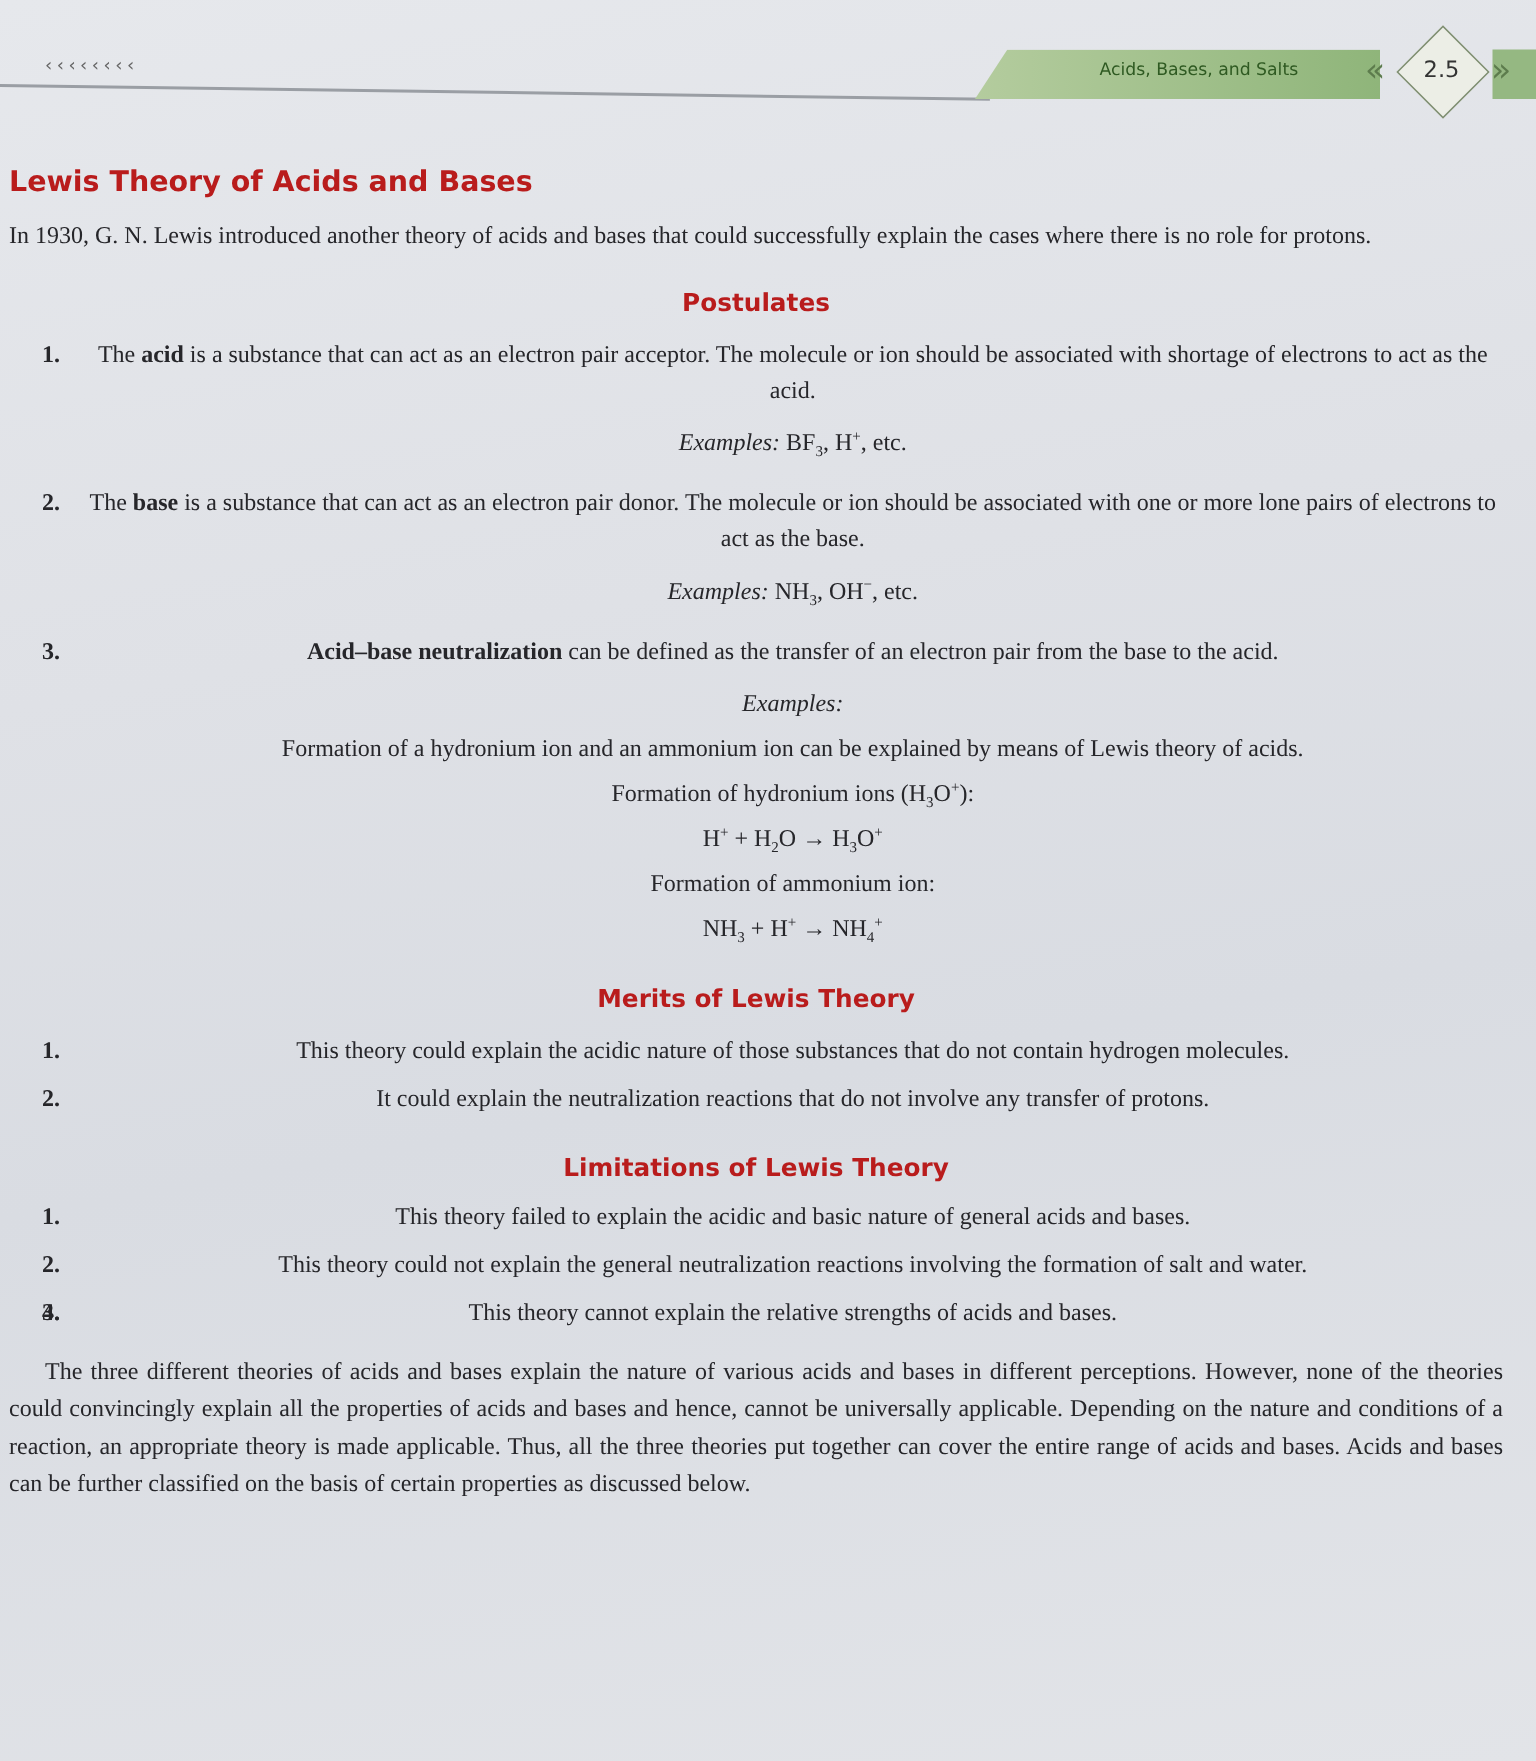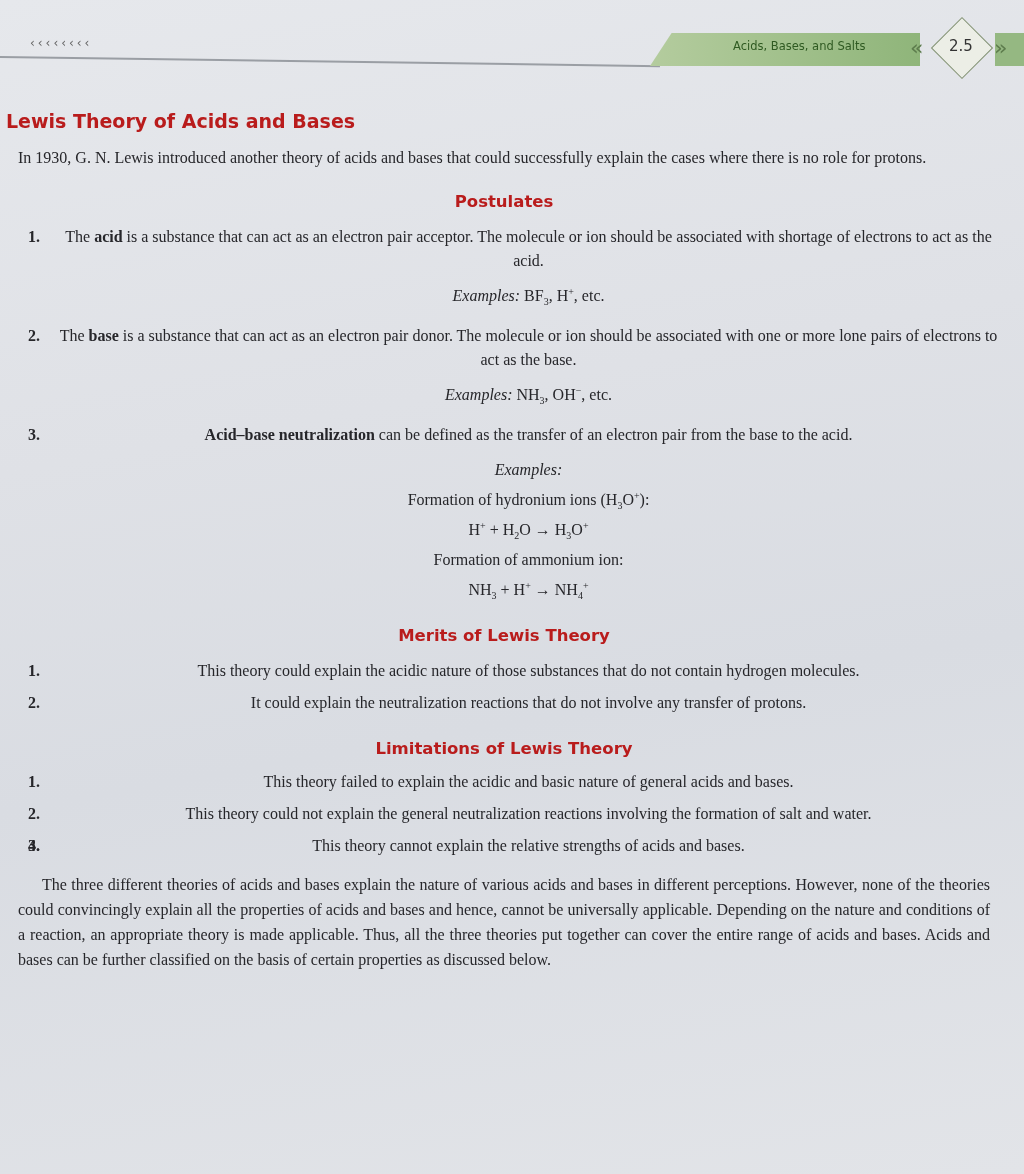--- a/index.html
+++ b/index.html
@@ -51,21 +51,21 @@
   .header .chev-l { position: absolute; left: 910px; top: 35px; font-size: 22px; color: #5d7c4d; font-family: "DejaVu Sans", sans-serif; }
   .header .chev-r { position: absolute; left: 994px; top: 35px; font-size: 22px; color: #5d7c4d; font-family: "DejaVu Sans", sans-serif; }
 
   .content { position: absolute; left: 6px; top: 104px; width: 996px; }
   h1, h2 {
     font-family: "DejaVu Sans", "Liberation Sans", sans-serif;
     color: #b91c1c; margin: 0; font-weight: bold;
   }
   h1 { font-size: 19px; margin-top: 6px; }
   h2 { font-size: 16.5px; font-weight: bold; }
-  p { margin: 12px; font-size: 16px; line-height: 24px; }
+  p { margin: 0; font-size: 16px; line-height: 24px; }
   .intro { margin-top: 14px; }
   .section { margin-top: 22px; text-align: center; }
   ol { list-style: none; margin: 0; padding: 0; }
   .item { position: relative; padding-left: 49px; margin-top: 14px; font-size: 16px; line-height: 24px; }
   .item .n { position: absolute; left: 22px; top: 0; font-weight: bold; }
   .sub { margin-top: 11px; font-size: 16px; line-height: 24px; }
   .sub + .sub.tight { margin-top: 6px; }
   .tight { margin-top: 6px !important; }
   .ex-label { font-style: italic; font-weight: normal; }
   sub, sup { font-size: 10px; line-height: 0; }
@@ -111,20 +111,21 @@
           <span class="ex-label">Examples:</span>
           <span>NH</span><sub>3</sub><span>, OH</span><sup>−</sup><span>, etc.</span>
         </div>
       </li>
       <li class="item" style="margin-top:16px">
         <span class="n">3.</span>
         <b>Acid–base neutralization</b><span> can be defined as the transfer of an electron pair from the base to the acid.</span>
         <div class="sub">
           <span class="ex-label">Examples:</span>
         </div>
+        <div class="sub tight">Formation of a hydronium ion and an ammonium ion can be explained by means of Lewis theory of acids.</div>
         <div class="sub tight">
           <span>Formation of hydronium ions (H</span><sub>3</sub><span>O</span><sup>+</sup><span>):</span>
         </div>
         <div class="sub tight">
           <span>H</span><sup>+</sup><span> + H</span><sub>2</sub><span>O → H</span><sub>3</sub><span>O</span><sup>+</sup>
         </div>
         <div class="sub tight">Formation of ammonium ion:</div>
         <div class="sub tight">
           <span>NH</span><sub>3</sub><span> + H</span><sup>+</sup><span> → NH</span><sub>4</sub><sup>+</sup>
         </div>

